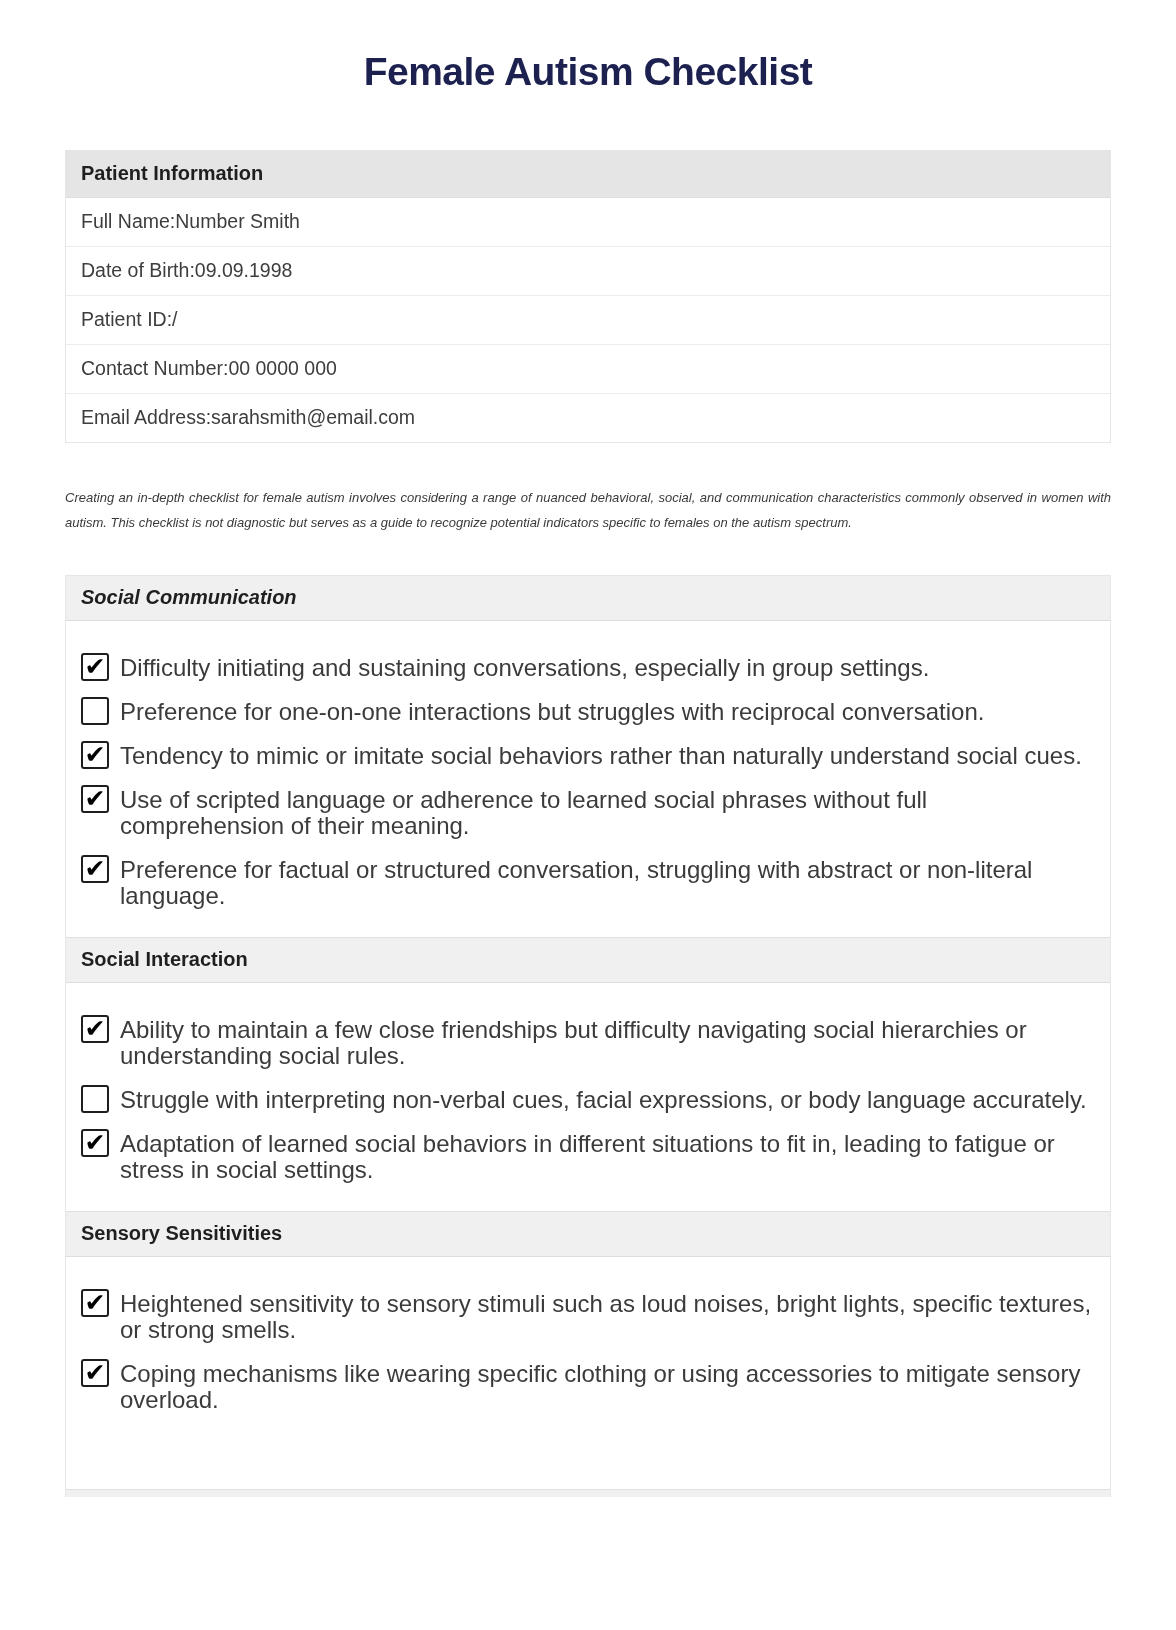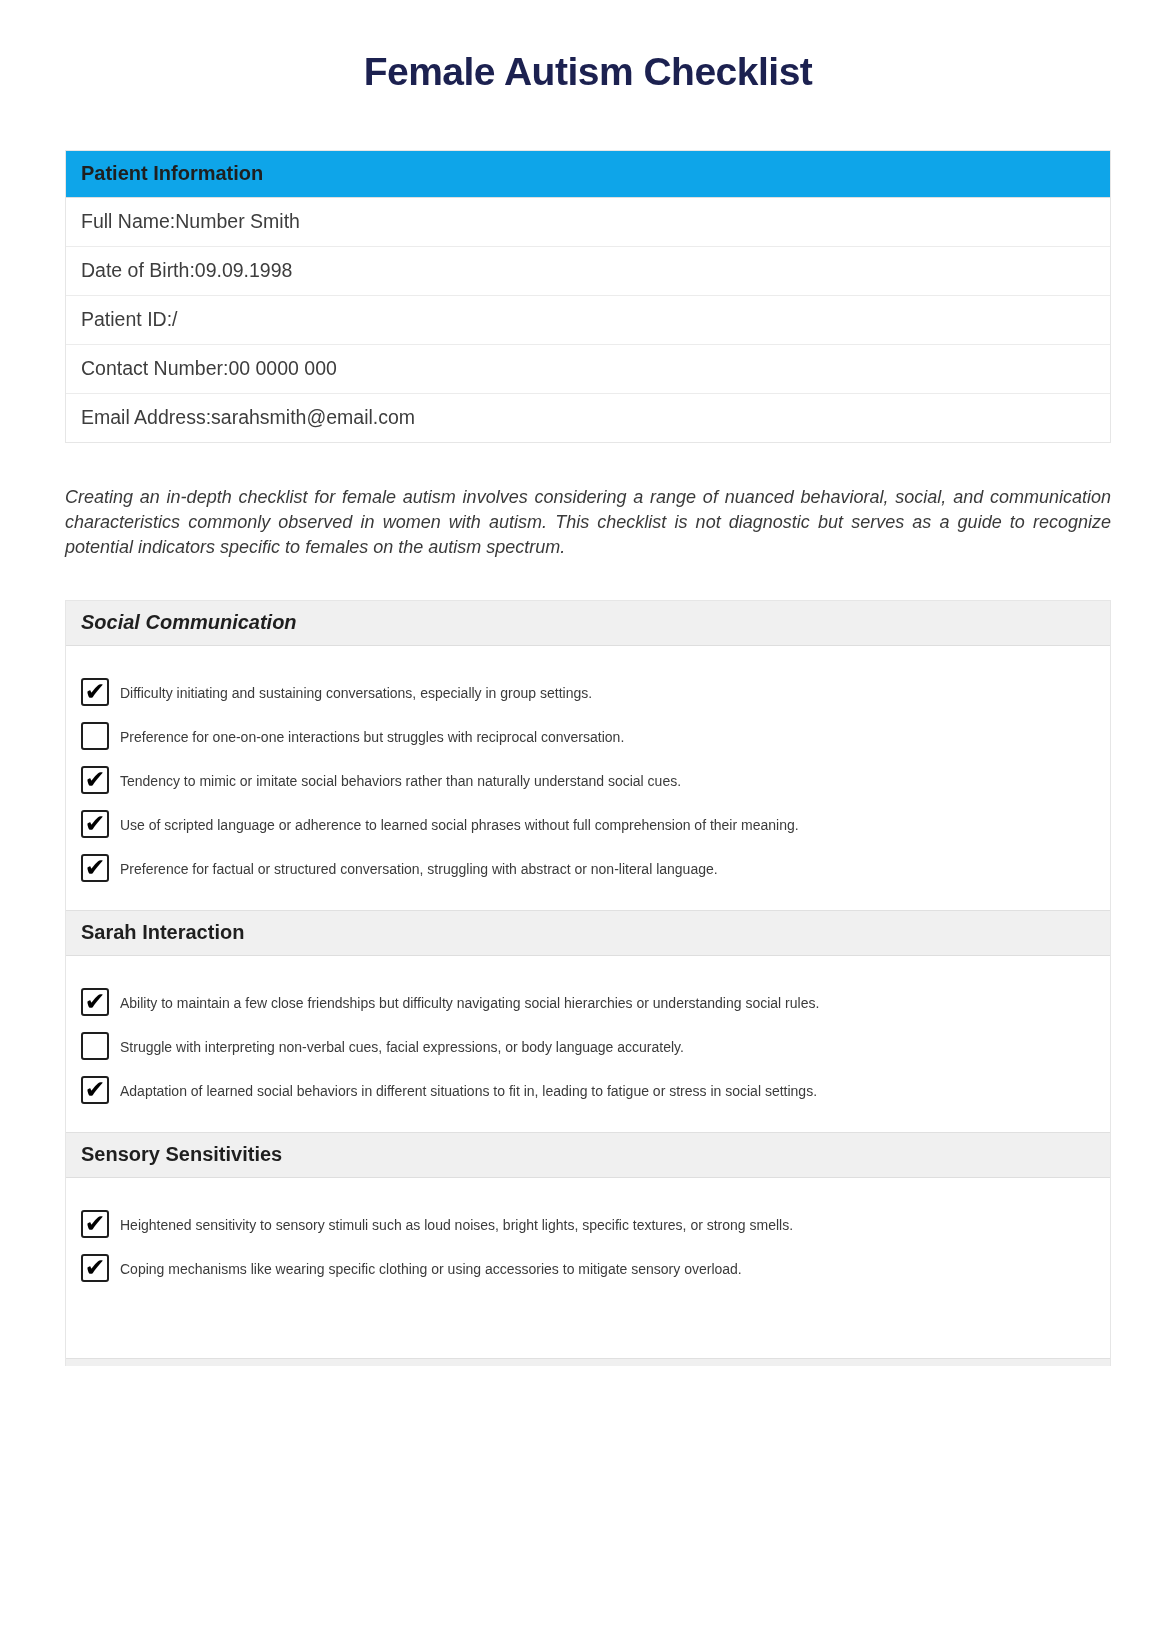--- a/index.html
+++ b/index.html
@@ -23,39 +23,39 @@
 
   
   .info-table {
     margin-top: 56px;
     width: 100%;
     border: 1px solid #e6e6e6;
     font-size: 19.5px;
     color: #3d3d3d;
   }
   .info-header {
-    background: #0ea5e9;
+    background: #e5e5e5;
     border-bottom: 1px solid #dedede;
     font-weight: bold;
     font-size: 20px;
     color: #1f1f1f;
     padding: 11px 15px 12px 15px;
   }
   .info-row {
     padding: 12px 15px 13px 15px;
     border-bottom: 1px solid #ececec;
     background: #ffffff;
   }
   .info-row:last-child { border-bottom: none; }
 
   
   .intro {
     margin-top: 42px;
     font-style: italic;
-    font-size: 18px;
+    font-size: 13px;
     line-height: 25px;
     text-align: justify;
     color: #3a3a3a;
   }
 
   
   .checklist-table {
     margin-top: 40px;
     width: 100%;
     border: 1px solid #e6e6e6;
@@ -90,21 +90,21 @@
     font-family: "DejaVu Sans", sans-serif;
     font-size: 25px;
     font-weight: bold;
     color: #000000;
     line-height: 1;
     transform: translateY(-1px);
     visibility: hidden;
   }
   .checkbox.checked .mark { visibility: visible; }
   .check-text {
-    font-size: 14px;
+    font-size: 24px;
     line-height: 26px;
     color: #3b3b3b;
     padding-top: 0px;
   }
 
   .partial-header {
     height: 8px;
     background: #f0f0f0;
     border-top: 1px solid #e0e0e0;
   }
@@ -178,21 +178,21 @@
   </div>
 
   <div class="check-item">
     <span class="checkbox checked">
               <span class="mark">✔</span>
             </span>
     <span class="check-text">Preference for factual or structured conversation, struggling with abstract or non-literal language.</span>
   </div>
 </div>
 
-  <div class="section-header">Sarah Interaction</div>
+  <div class="section-header">Social Interaction</div>
   <div class="section-body">
   <div class="check-item">
     <span class="checkbox checked">
               <span class="mark">✔</span>
             </span>
     <span class="check-text">Ability to maintain a few close friendships but difficulty navigating social hierarchies or understanding social rules.</span>
   </div>
 
   <div class="check-item">
     <span class="checkbox">

